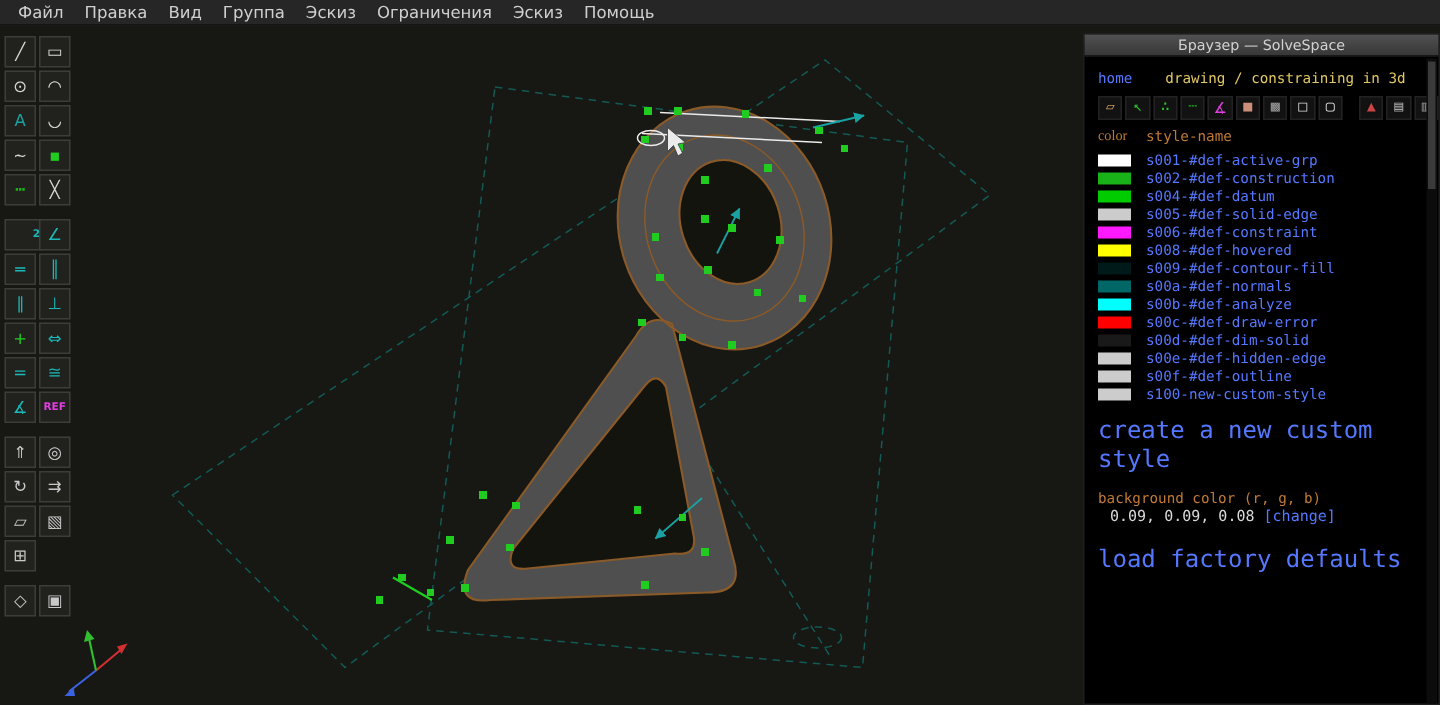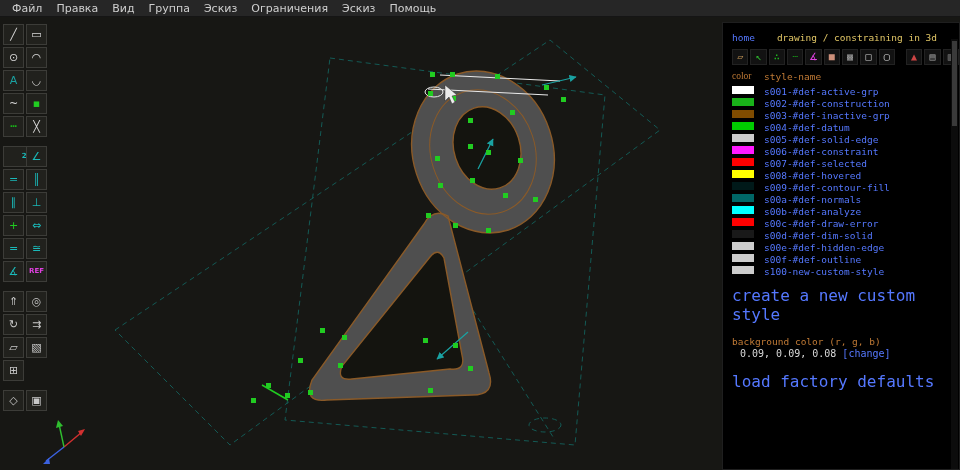--- a/index.html
+++ b/index.html
@@ -37,21 +37,21 @@
   .panel-body { padding:8px 0 0 9px; position:relative; }
   .nav-row { display:flex; gap:22px; font-size:9.5px; height:12px; align-items:center; }
   .link { color:var(--link); cursor:pointer; }
   .mode { color:var(--mode_text); }
   .view-icons { display:flex; align-items:center; gap:2px; margin:5px 0 6px 0; height:17px; }
   .vicon { width:17px; height:16px; display:flex; align-items:center; justify-content:center;
            font-size:10px; cursor:pointer; background:#121212; border:1px solid #222; }
   .vicon.gap { margin-left:9px; }
   .styles-header { font-size:9.5px; color:var(--heading); display:flex; margin:4px 0 3px 0; height:12px; }
   .styles-header .h-color { width:32px;font-family:Liberation Serif, serif; }
-  .style-row { display:flex; height:12px; }
+  .style-row { display:flex; align-items:center; height:12px; }
   .swatch { width:22px; height:8px; margin-right:10px; cursor:pointer; }
   .style-label { font-size:9.5px; color:var(--link); cursor:pointer; white-space:nowrap; }
   .spacer8 { height:8px; } .spacer12 { height:12px; }
   .section-label { font-size:9.5px; color:var(--heading); height:12px; }
   .bg-value-row { font-size:10px; color:var(--value_text); padding-left:8px; height:12px; }
   .scrollbar { position:absolute; right:1px; top:16px; width:7px; height:430px; background:#0c0c0c; }
   .scroll-thumb { position:absolute; top:2px; left:1px; width:5px; height:85px; background:#3a3a3a; }
 </style>
 </head>
 <body>
@@ -195,20 +195,23 @@
         <div class="tool" style="color: rgb(200, 200, 200);">▧</div>
         <div class="tool" style="color: rgb(200, 200, 200);">⊞</div>
       </div>
       <div class="tool-group">
         <div class="tool" style="color: rgb(200, 200, 200);">◇</div>
         <div class="tool" style="color: rgb(200, 200, 200);">▣</div>
       </div>
     </div>
 
   <div class="panel">
+    <div class="panel-titlebar">
+      <span class="panel-title">Браузер — SolveSpace</span>
+    </div>
     <div class="panel-body">
       <div class="nav-row">
         <span class="link">home</span>
         <span class="mode">drawing / constraining in 3d</span>
       </div>
       <div class="view-icons" id="viewIcons">
           <div class="vicon" style="color: rgb(200, 152, 88);">▱</div>
           <div class="vicon" style="color: rgb(47, 191, 47);">↖</div>
           <div class="vicon" style="color: rgb(33, 204, 33);">∴</div>
           <div class="vicon" style="color: rgb(25, 178, 25);">┄</div>
@@ -228,38 +231,30 @@
       <div id="styleList">
           <div class="style-row">
             <span class="swatch" style="background: rgb(255, 255, 255);"></span>
             <span class="style-label">s001-#def-active-grp</span>
           </div>
           <div class="style-row">
             <span class="swatch" style="background: rgb(25, 178, 25);"></span>
             <span class="style-label">s002-#def-construction</span>
           </div>
           <div class="style-row">
-            <span class="swatch" style="background: rgb(128, 76, 0);"></span>
-            <span class="style-label">s003-#def-inactive-grp</span>
-          </div>
-          <div class="style-row">
             <span class="swatch" style="background: rgb(0, 204, 0);"></span>
             <span class="style-label">s004-#def-datum</span>
           </div>
           <div class="style-row">
             <span class="swatch" style="background: rgb(204, 204, 204);"></span>
             <span class="style-label">s005-#def-solid-edge</span>
           </div>
           <div class="style-row">
             <span class="swatch" style="background: rgb(255, 25, 255);"></span>
             <span class="style-label">s006-#def-constraint</span>
-          </div>
-          <div class="style-row">
-            <span class="swatch" style="background: rgb(255, 0, 0);"></span>
-            <span class="style-label">s007-#def-selected</span>
           </div>
           <div class="style-row">
             <span class="swatch" style="background: rgb(255, 255, 0);"></span>
             <span class="style-label">s008-#def-hovered</span>
           </div>
           <div class="style-row">
             <span class="swatch" style="background: rgb(0, 25, 25);"></span>
             <span class="style-label">s009-#def-contour-fill</span>
           </div>
           <div class="style-row">

